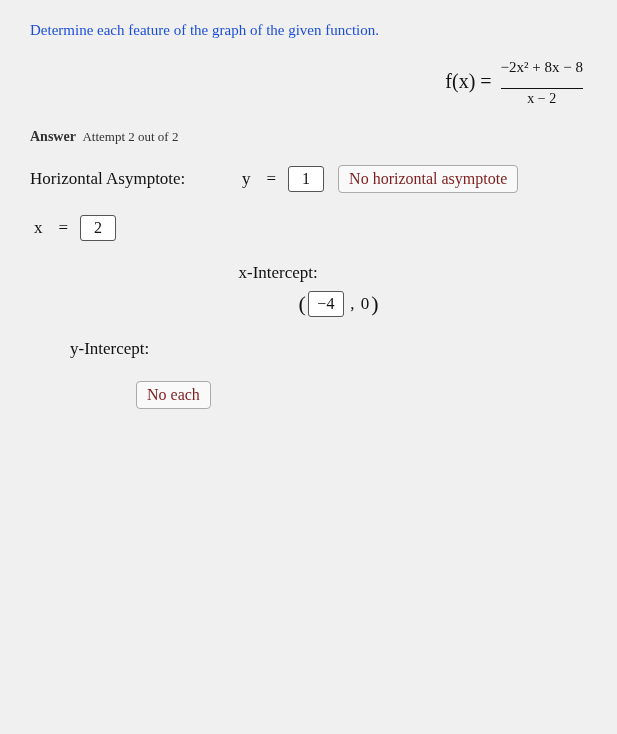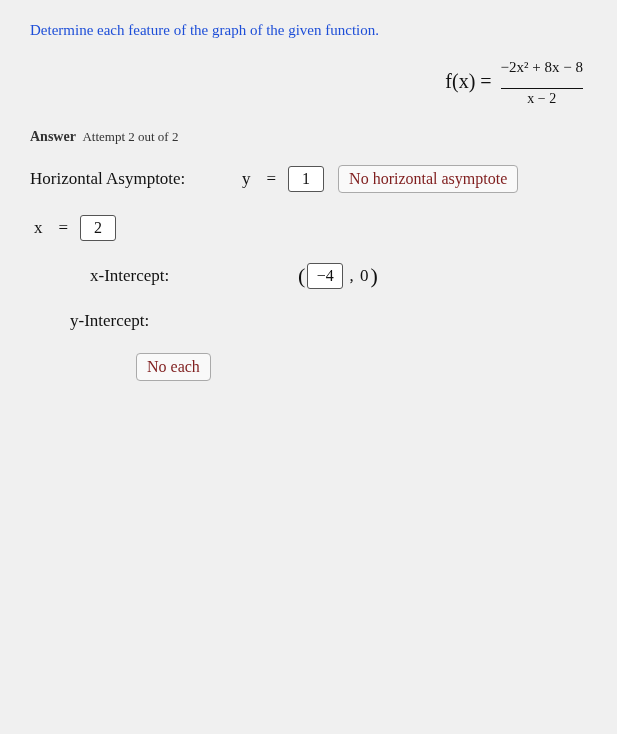--- a/index.html
+++ b/index.html
@@ -108,20 +108,21 @@
       gap: 2px;
     }
 
     .paren {
       font-size: 22px;
       font-weight: 300;
     }
 
     .intercept-row {
       padding-left: 60px;
+      flex-direction: column;
     }
 
     .y-intercept-row {
       padding-left: 40px;
     }
 
     .hole-row {
       padding-left: 100px;
     }
 

